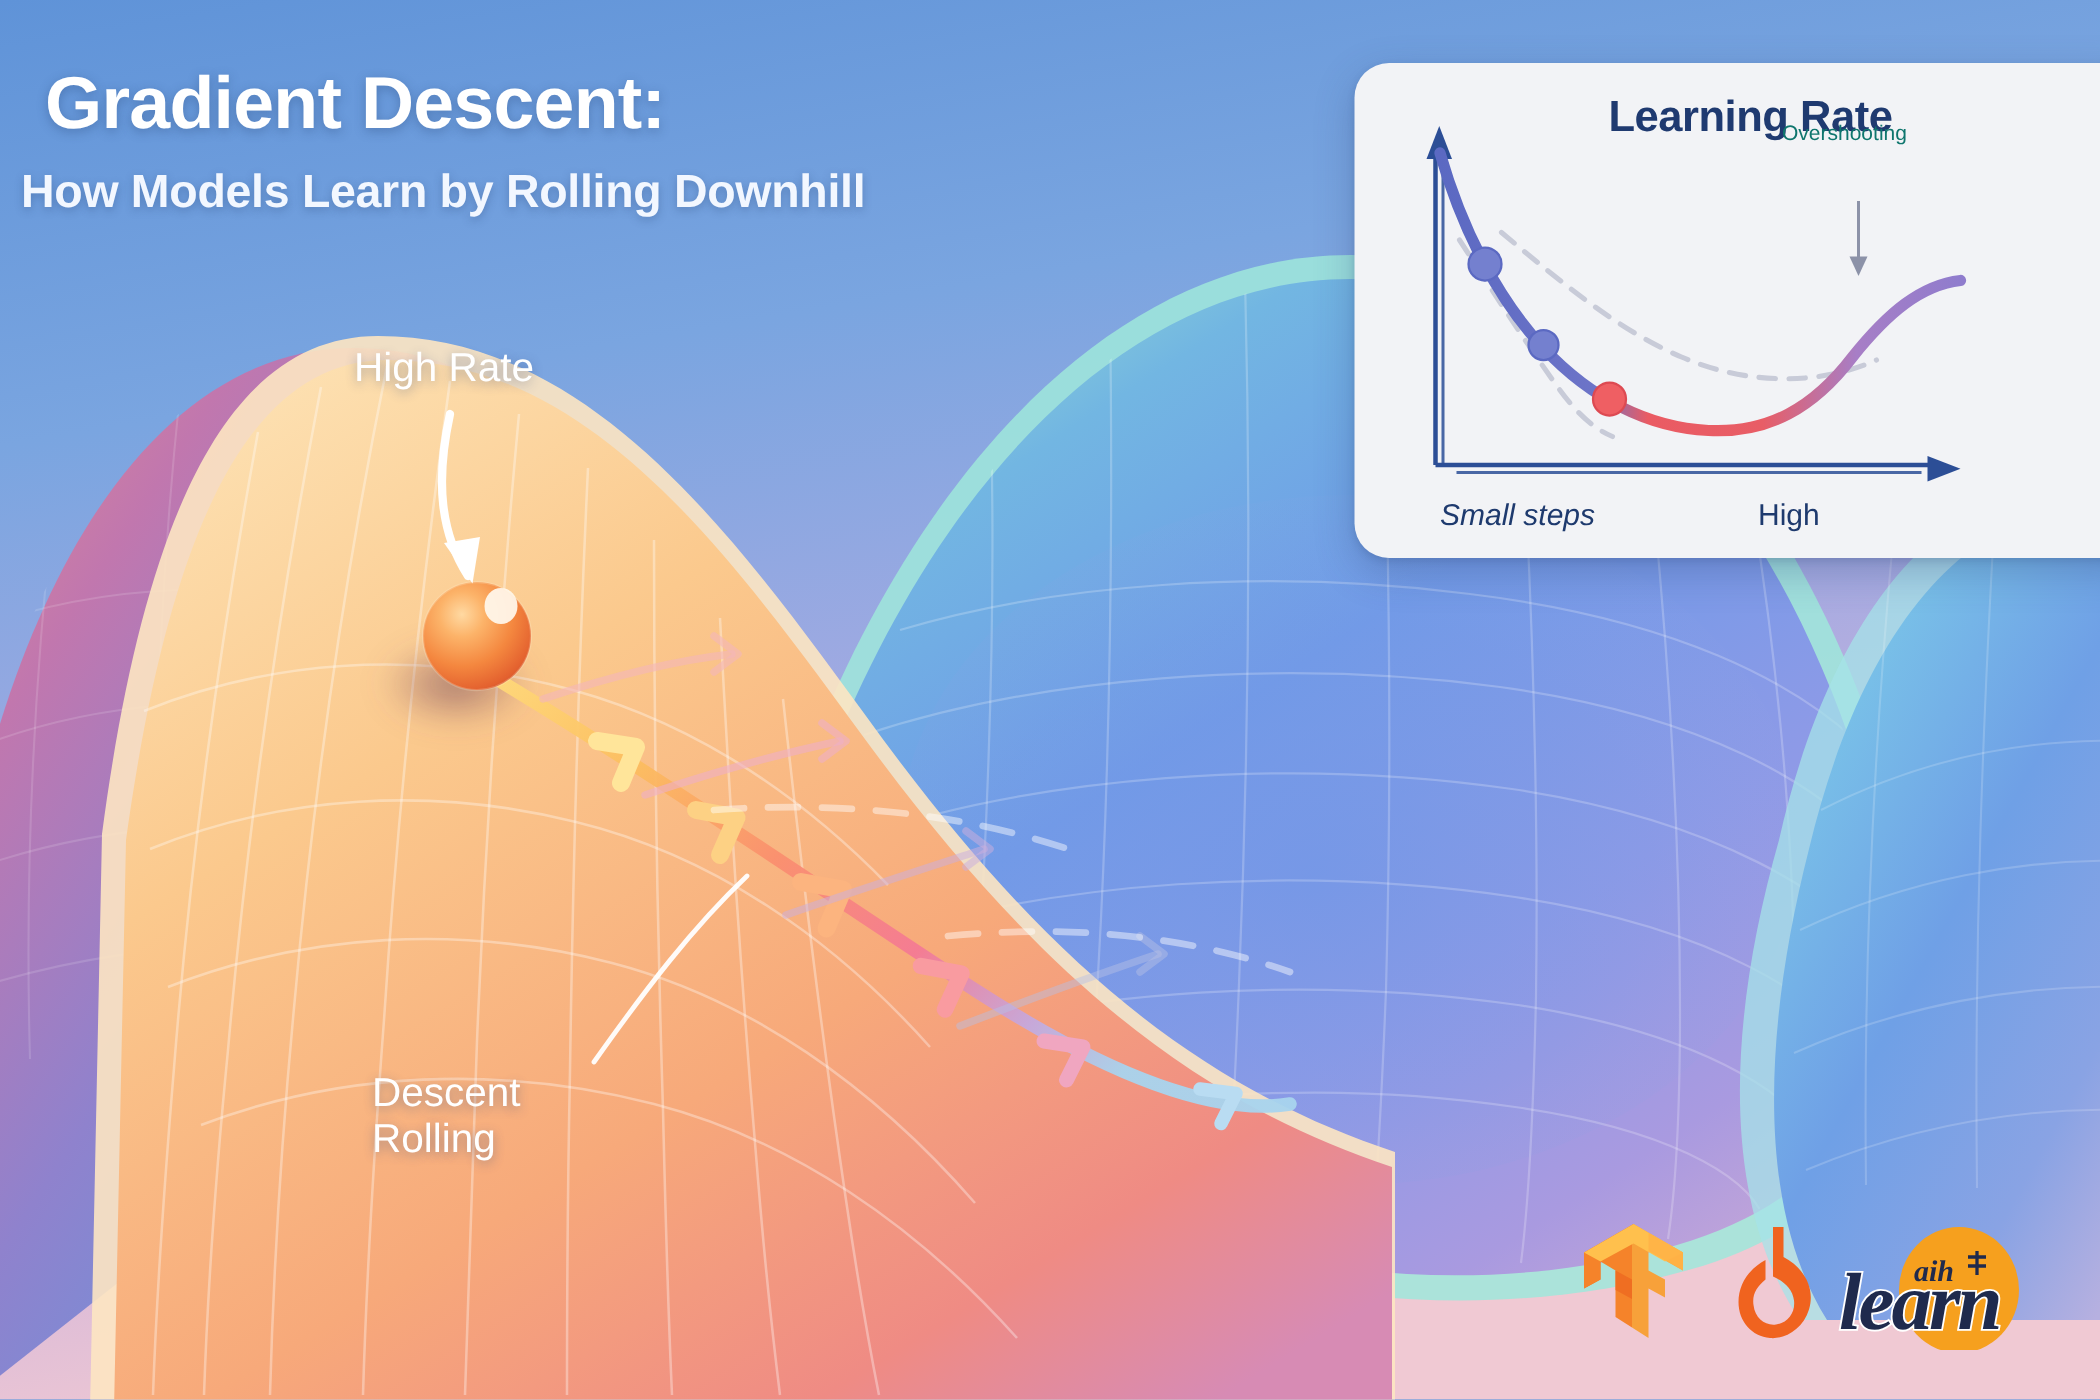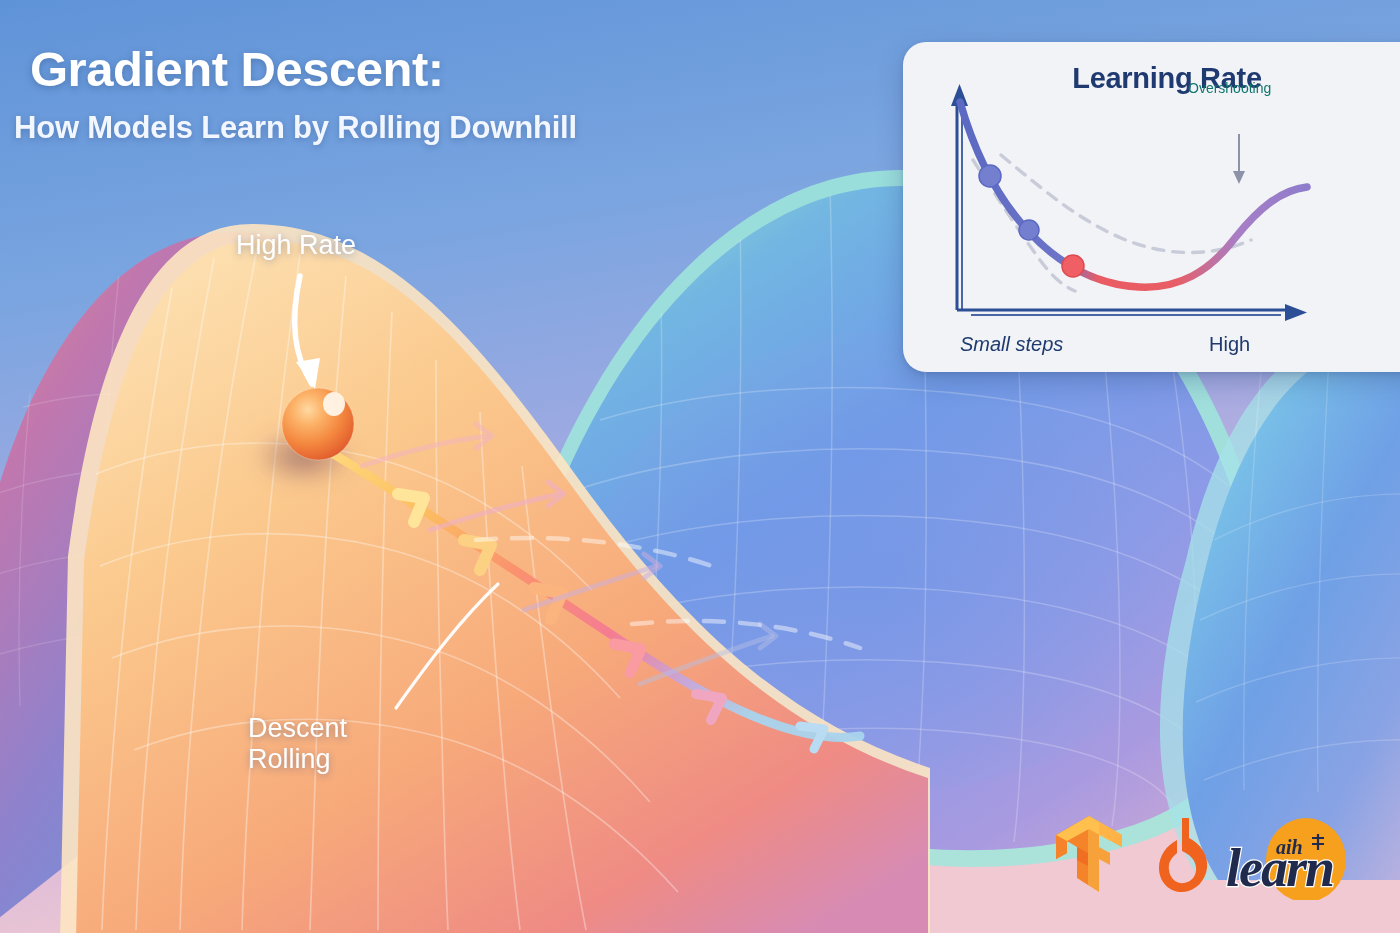--- a/index.html
+++ b/index.html
@@ -47,21 +47,21 @@
   }
   #inset-title{
     position:absolute;left:0;right:0;top:20px;text-align:center;
     font-size:29px;font-weight:bold;color:#1f3a70;letter-spacing:-0.3px;
   }
   #inset-chart{position:absolute;left:0;top:0;width:457px;height:330px;}
   .inset-axis-label{
     position:absolute;font-size:20px;color:#1e3a6e;white-space:nowrap;
   }
   #lbl-small-steps{left:57px;top:291px;font-style:italic;}
-  #lbl-high{left:269px;top:291px;margin-left:37px;}
+  #lbl-high{left:269px;top:291px;}
   #lbl-overshooting{
     position:absolute;left:285px;top:38px;font-size:14px;color:#0f766e;
     white-space:nowrap;
   }
 
   
   #logo-row{position:absolute;left:1052px;top:808px;width:300px;height:92px;}
   .logo{position:absolute;}
   #logo-tensorflow{left:0px;top:6px;}
   #logo-pytorch{left:104px;top:4px;}

